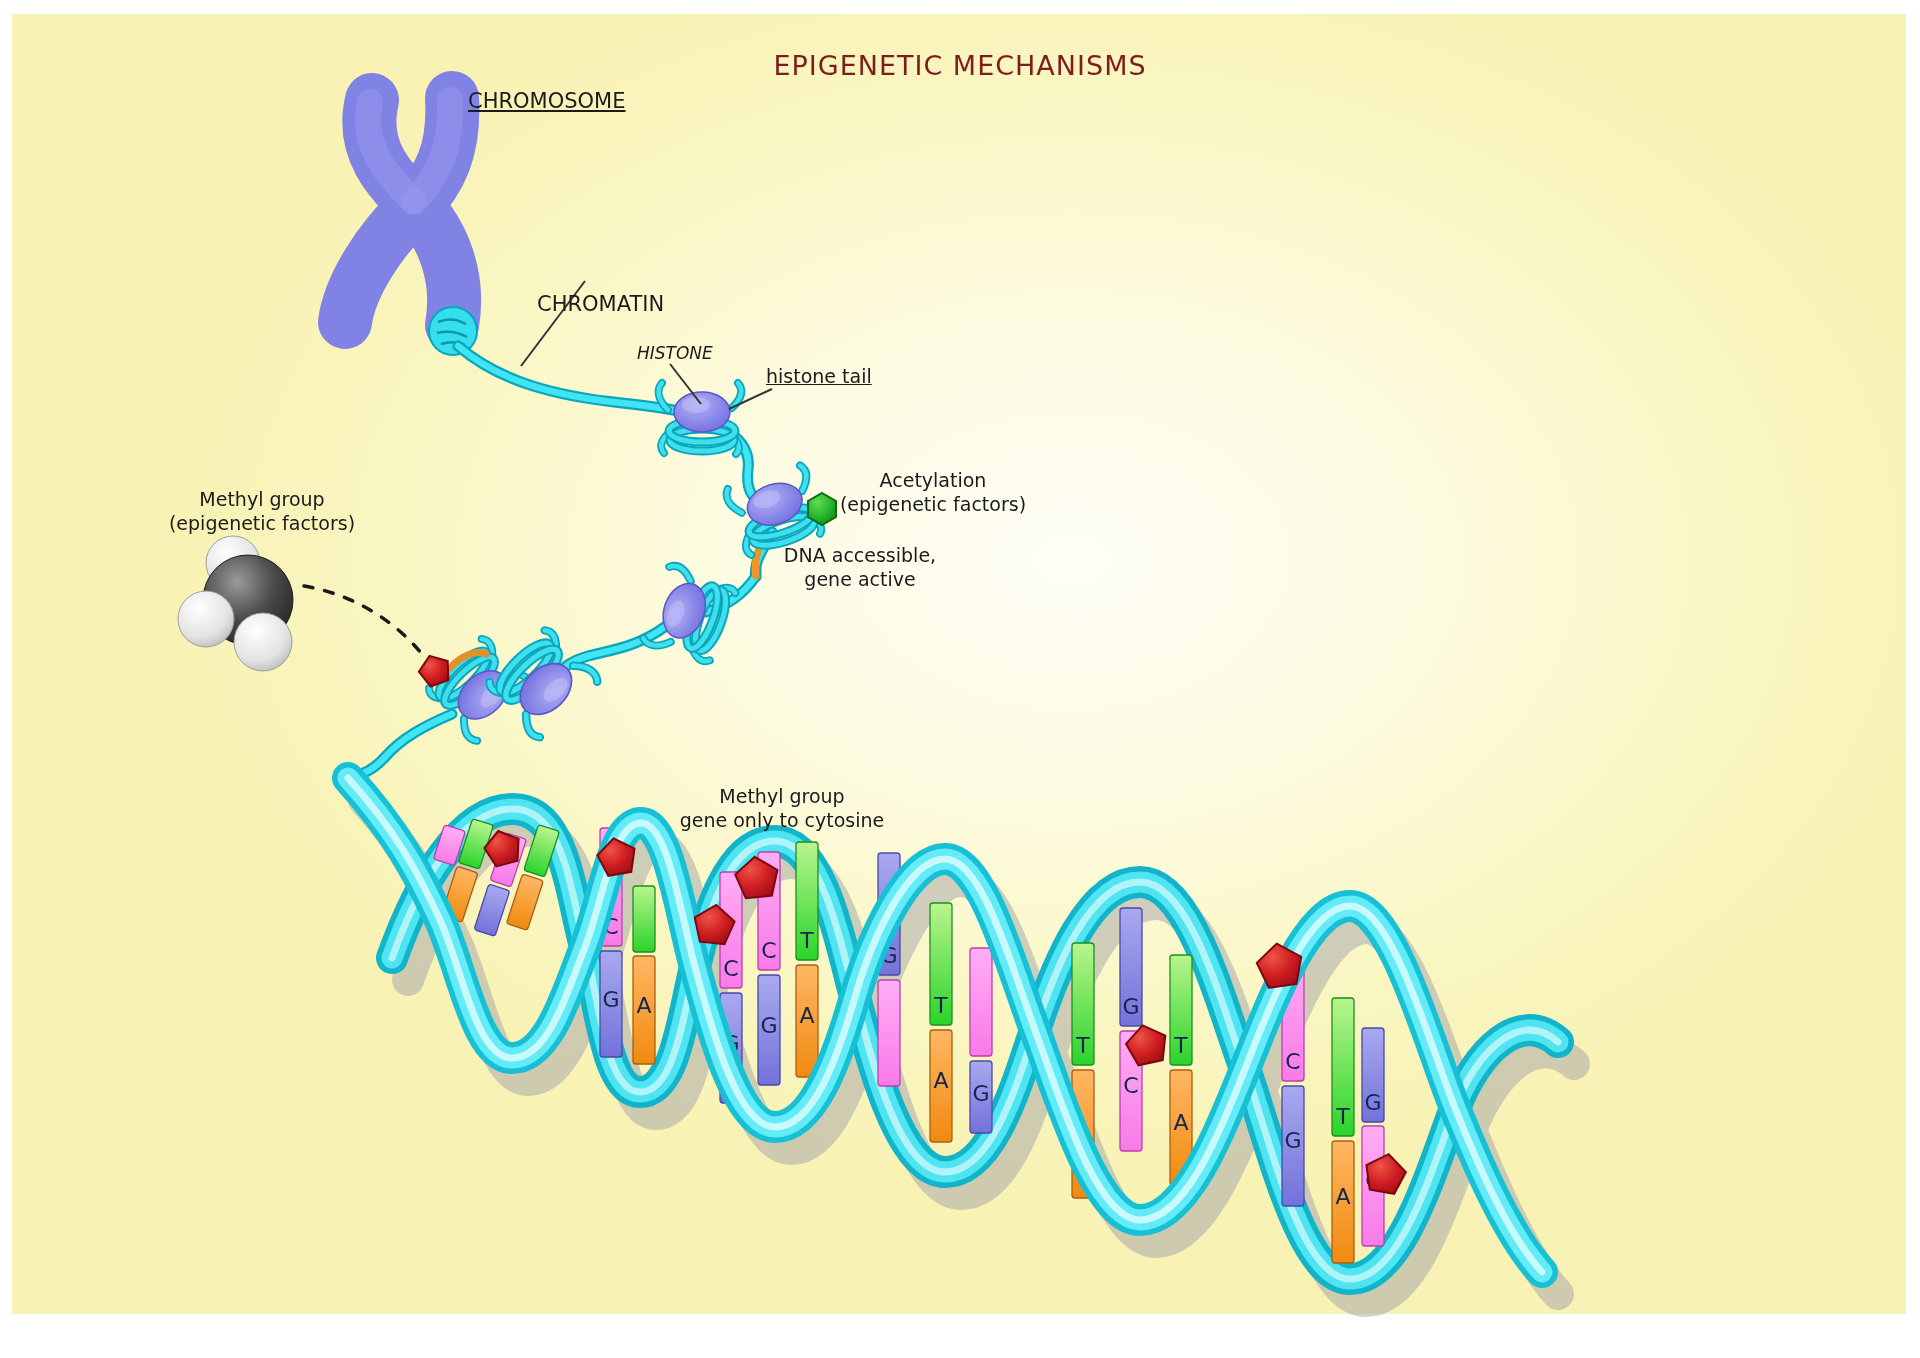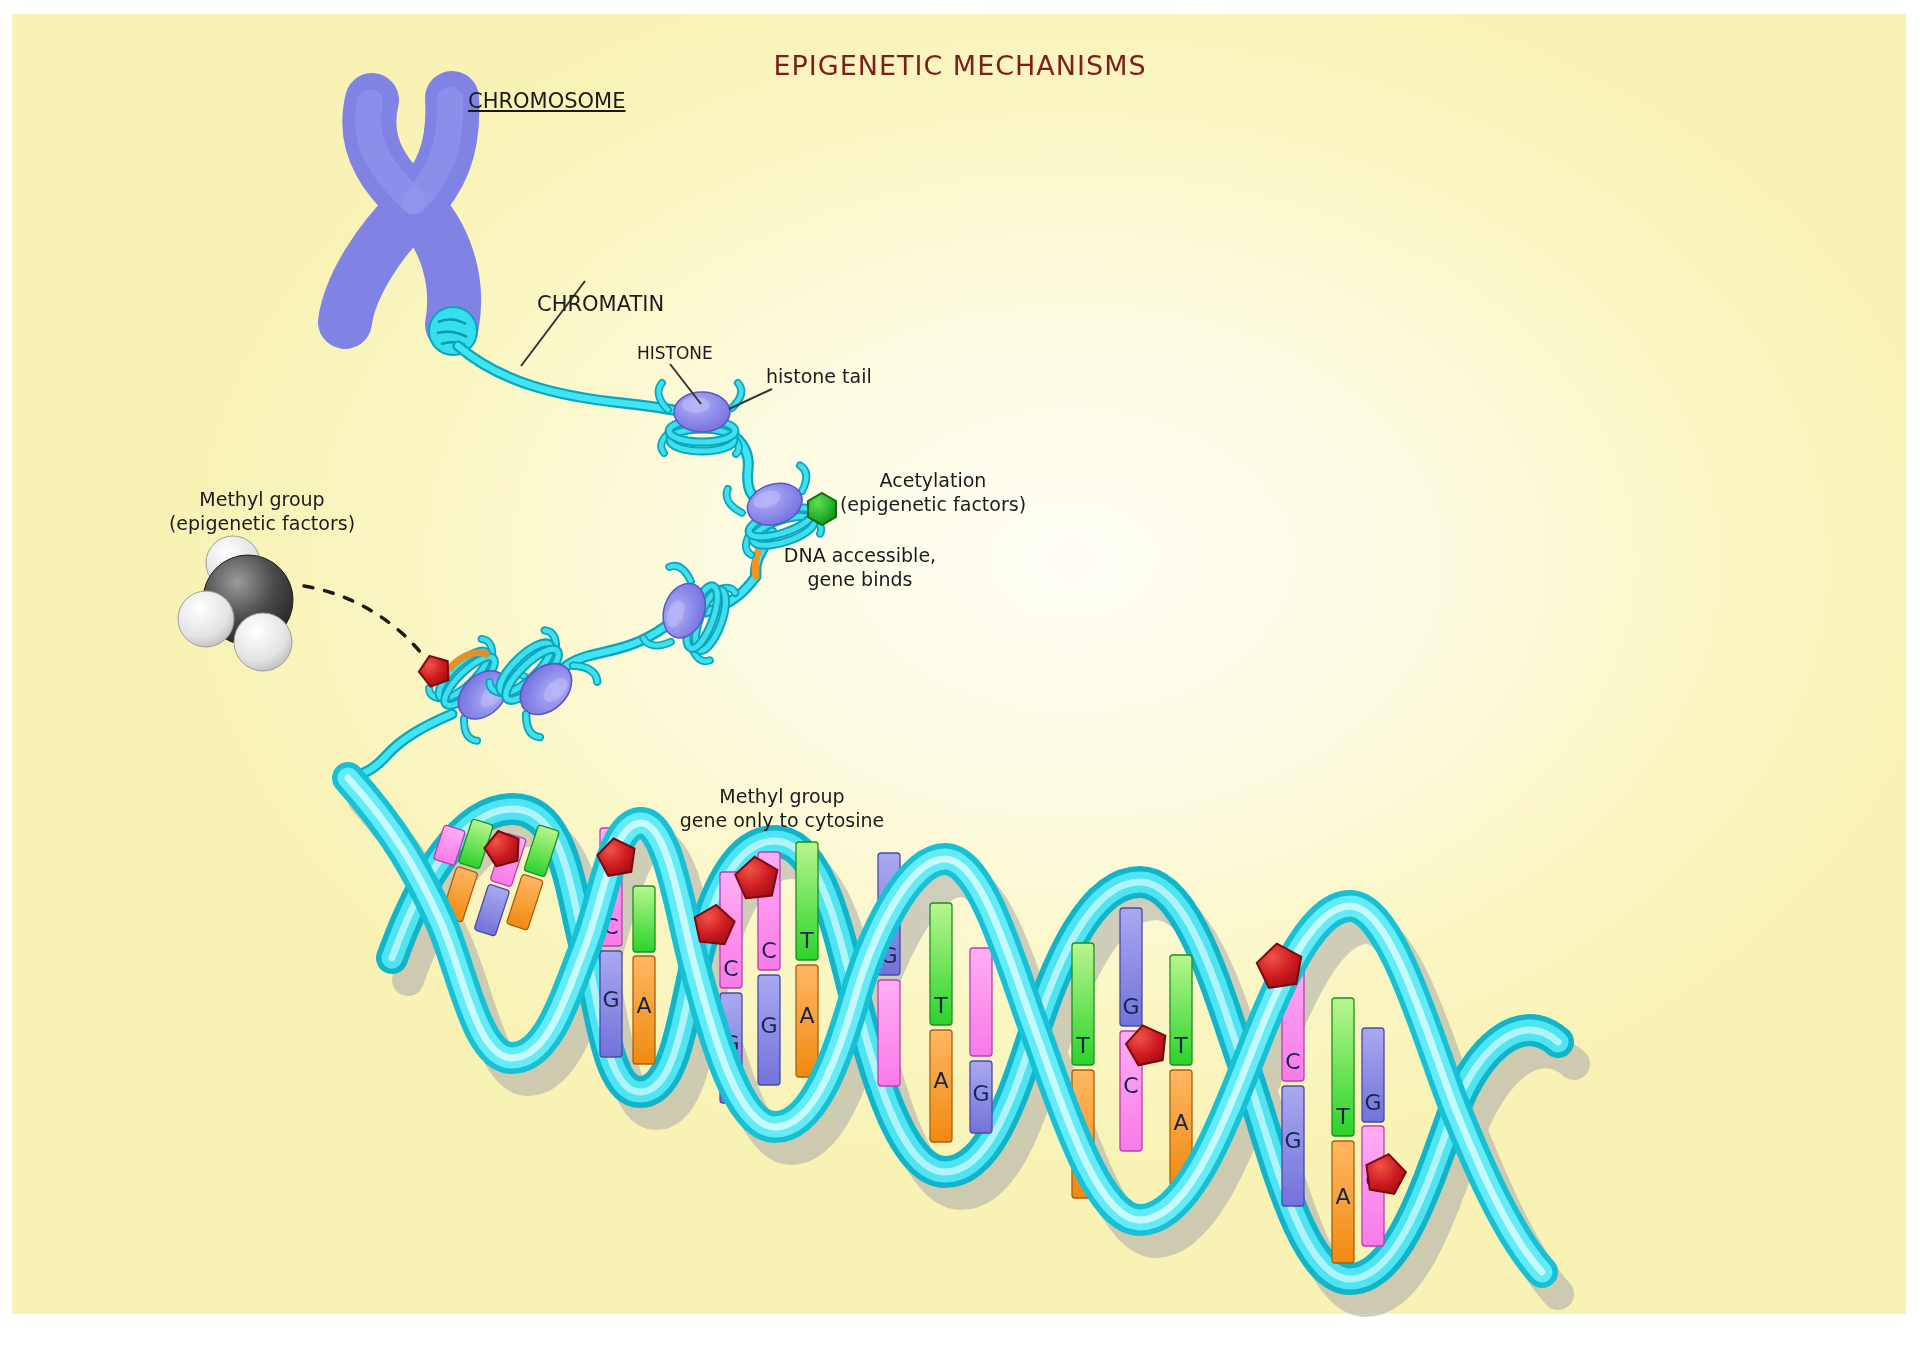--- a/index.html
+++ b/index.html
@@ -5,22 +5,22 @@
   html,body{margin:0;padding:0;background:#ffffff;}
   .stage{position:relative;width:1920px;height:1358px;background:#ffffff;overflow:hidden;
          font-family:"DejaVu Sans","Liberation Sans",sans-serif;color:#1b1b1b;}
   .canvas{position:absolute;left:12px;top:14px;right:14px;bottom:44px;
           background:radial-gradient(ellipse 900px 620px at 56% 42%, #fffef6 0%, #fdfbe0 40%, #faf6c2 75%, #f8f2b4 100%);}
   svg.art{position:absolute;left:0;top:0;width:1920px;height:1358px;}
   .lbl{position:absolute;white-space:nowrap;line-height:23px;}
   .title{position:absolute;left:0;right:0;top:50px;text-align:center;font-size:27px;letter-spacing:1px;color:#7f1d1d;}
   .l-chromosome{left:468px;top:90px;font-size:21px;text-decoration:underline;}
   .l-chromatin{left:537px;top:252px;font-size:21px;margin-top:41px;}
-  .l-histone{left:637px;top:342px;font-size:17px;}
-  .l-histonetail{left:766px;top:365px;font-size:19px;}
+  .l-histone{left:637px;top:342px;font-size:17px;font-style:italic;}
+  .l-histonetail{left:766px;top:365px;font-size:19px;text-decoration:underline;}
   .block{position:absolute;text-align:center;font-size:19px;line-height:24px;}
   .b-acetyl{left:808px;top:468px;width:250px;}
   .b-access{left:738px;top:543px;width:244px;}
   .b-methyl{left:138px;top:487px;width:248px;}
   .b-inaccess{left:396px;top:599px;width:244px;}
   .b-cytosine{left:638px;top:784px;width:288px;}
 </style>
 </head>
 <body>
 
@@ -277,21 +277,21 @@
   <div class="lbl l-chromatin">CHROMATIN</div>
   <div class="lbl l-histone">HISTONE</div>
   <div class="lbl l-histonetail">histone tail</div>
 
   <div class="block b-acetyl">
     <div>Acetylation</div>
     <div>(epigenetic factors)</div>
   </div>
   <div class="block b-access">
     <div>DNA accessible,</div>
-    <div>gene binds</div>
+    <div>gene active</div>
   </div>
   <div class="block b-methyl">
     <div>Methyl group</div>
     <div>(epigenetic factors)</div>
   </div>
   <div class="block b-cytosine">
     <div>Methyl group</div>
     <div>gene only to cytosine</div>
   </div>
 </div>

